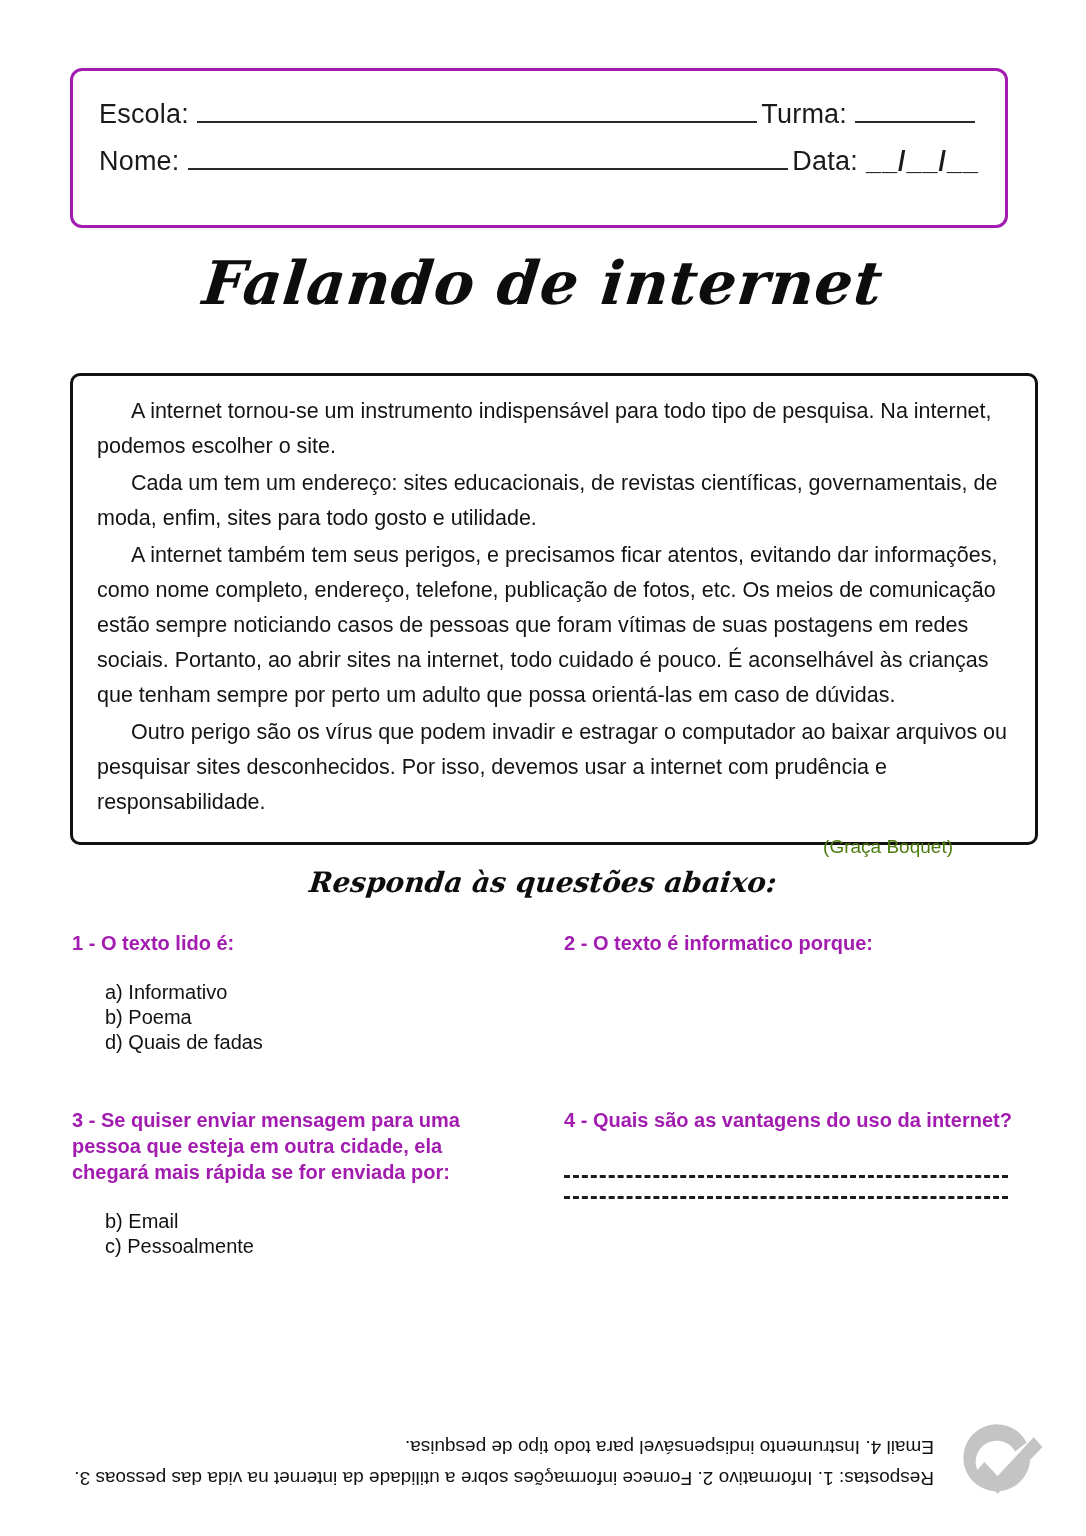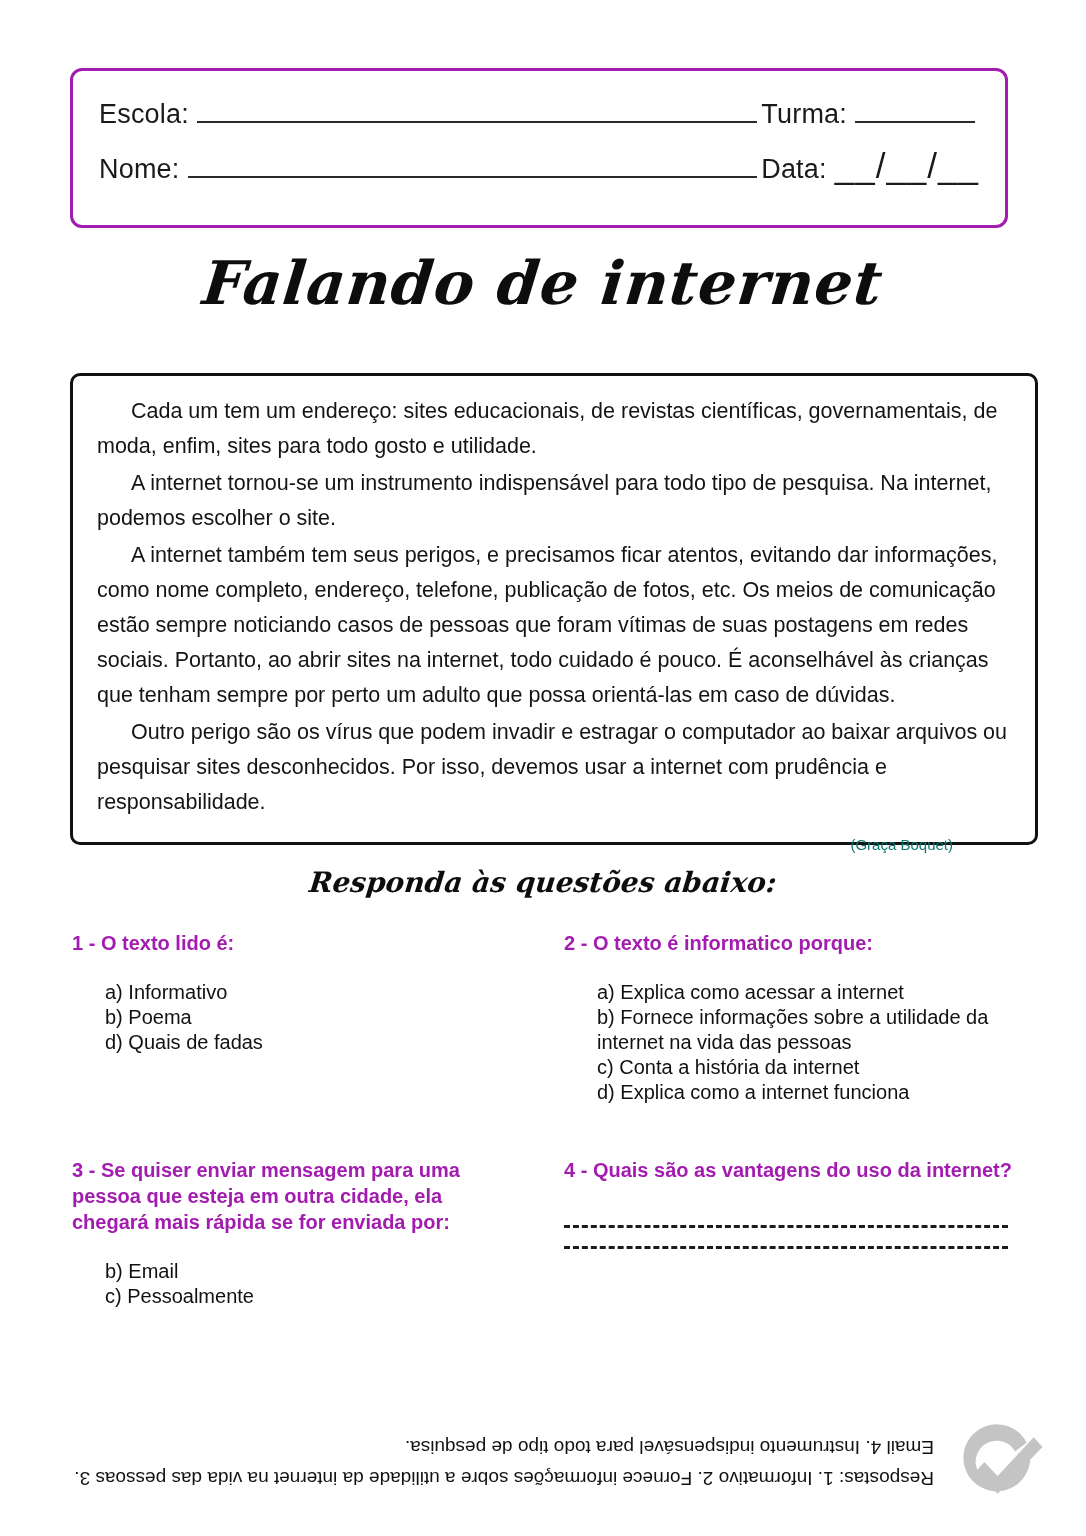--- a/index.html
+++ b/index.html
@@ -52,22 +52,22 @@
   }
   .hdr-rule.short {
     flex: 0 0 120px;
   }
   .hdr-right {
     display: flex;
     align-items: baseline;
     white-space: nowrap;
   }
   .hdr-date-slots {
-    font-size: 35px;
-    font-weight: 400;
+    font-size: 27px;
+    font-weight: 700;
     letter-spacing: 1px;
     margin-left: 8px;
     color: #1a1a1a;
   }
 
   
   .doc-title {
     position: absolute;
     left: 0;
     top: 248px;
@@ -97,22 +97,22 @@
   .text-box p {
     margin: 0 0 2px 0;
     font-size: 21.5px;
     line-height: 35px;
     text-indent: 34px;
     color: #141414;
     font-weight: 400;
   }
   .attribution {
     text-align: right;
-    font-size: 15px;
-    color: #0f766e;
+    font-size: 19px;
+    color: #4d7c0f;
     margin-top: 16px;
     padding-right: 56px;
   }
 
   
   .section-heading {
     position: absolute;
     left: 0;
     top: 866px;
     width: 1086px;
@@ -219,48 +219,42 @@
       <span class="hdr-right">
         <span class="hdr-label">Data:</span>
         <span class="hdr-date-slots">__/__/__</span>
       </span>
     </div>
   </div>
 
   <div class="doc-title">Falando de internet</div>
 
   <div class="text-box">
+    <p>A internet tornou-se um instrumento indispensável para todo tipo de pesquisa. Na internet, podemos escolher o site.</p>
     <p>Cada um tem um endereço: sites educacionais, de revistas científicas, governamentais, de moda, enfim, sites para todo gosto e utilidade.</p>
-    <p>A internet tornou-se um instrumento indispensável para todo tipo de pesquisa. Na internet, podemos escolher o site.</p>
     <p>A internet também tem seus perigos, e precisamos ficar atentos, evitando dar informações, como nome completo, endereço, telefone, publicação de fotos, etc.  Os meios de comunicação estão sempre noticiando casos de pessoas que foram vítimas de suas postagens em redes sociais. Portanto, ao abrir sites na internet, todo cuidado é pouco. É aconselhável às crianças que tenham sempre por perto um adulto que possa orientá-las em caso de dúvidas.</p>
     <p>Outro perigo são os vírus que podem invadir e estragar o computador ao baixar arquivos ou pesquisar sites desconhecidos. Por isso, devemos usar a internet com prudência e responsabilidade.</p>
     <div class="attribution">(Graça Boquet)</div>
   </div>
 
   <div class="section-heading">Responda às questões abaixo:</div>
 
   <div class="questions">
 
     <div class="q-row">
       <div class="q-col left">
         <p class="q-prompt">1 - O texto lido é:</p>
         <div class="q-options">
           <div class="q-option">a) Informativo</div>
           <div class="q-option">b) Poema</div>
           <div class="q-option">d) Quais de fadas</div>
         </div>
       </div>
       <div class="q-col right">
         <p class="q-prompt">2 - O texto é informatico porque:</p>
-        <div class="q-options">
-          <div class="q-option">a) Explica como acessar a internet</div>
-          <div class="q-option">b) Fornece informações sobre a utilidade da internet na vida das pessoas</div>
-          <div class="q-option">c) Conta a história da internet</div>
-          <div class="q-option">d) Explica como a internet funciona</div>
-        </div>
       </div>
     </div>
 
     <div class="q-row second">
       <div class="q-col left">
         <p class="q-prompt">3 - Se quiser enviar mensagem para uma pessoa que esteja em outra cidade, ela chegará mais rápida se for enviada por:</p>
         <div class="q-options">
           <div class="q-option">b) Email</div>
           <div class="q-option">c) Pessoalmente</div>
         </div>

